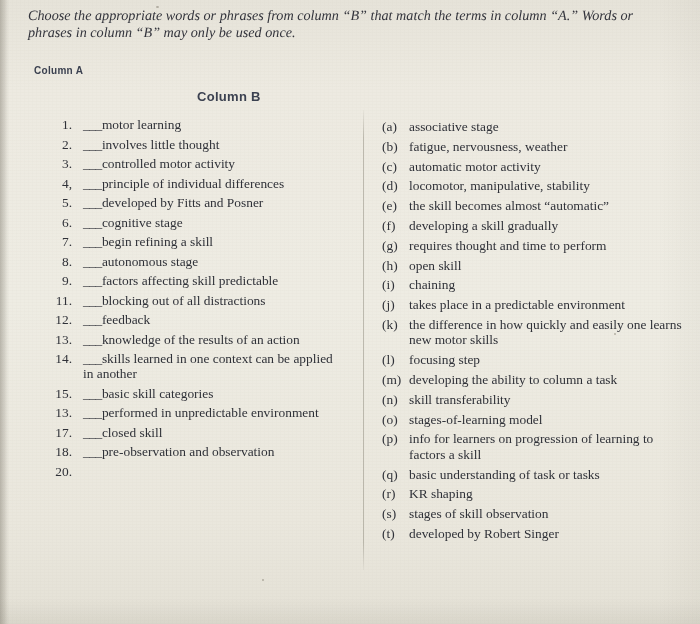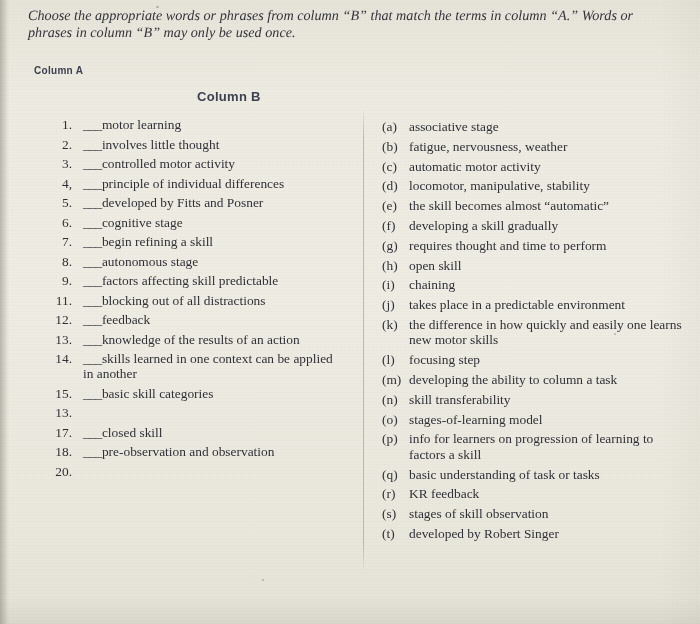--- a/index.html
+++ b/index.html
@@ -237,20 +237,21 @@
       <div class="a-item">
         <span class="a-num">14.</span>
         <span class="a-text"><span class="blank">___</span><span>skills learned in one context can be applied in another</span></span>
       </div>
       <div class="a-item">
         <span class="a-num">15.</span>
         <span class="a-text"><span class="blank">___</span><span>basic skill categories</span></span>
       </div>
       <div class="a-item">
         <span class="a-num">13.</span>
+        <span class="a-text"><span class="blank">___</span><span>performed in unpredictable environment</span></span>
       </div>
       <div class="a-item">
         <span class="a-num">17.</span>
         <span class="a-text"><span class="blank">___</span><span>closed skill</span></span>
       </div>
       <div class="a-item">
         <span class="a-num">18.</span>
         <span class="a-text"><span class="blank">___</span><span>pre-observation and observation</span></span>
       </div>
       <div class="a-item">
@@ -322,21 +323,21 @@
       <div class="b-item">
         <span class="b-label">(p)</span>
         <span class="b-text">info for learners on progression of learning to factors a skill</span>
       </div>
       <div class="b-item">
         <span class="b-label">(q)</span>
         <span class="b-text">basic understanding of task or tasks</span>
       </div>
       <div class="b-item">
         <span class="b-label">(r)</span>
-        <span class="b-text">KR feedback</span>
+        <span class="b-text">KR shaping</span>
       </div>
       <div class="b-item">
         <span class="b-label">(s)</span>
         <span class="b-text">stages of skill observation</span>
       </div>
       <div class="b-item">
         <span class="b-label">(t)</span>
         <span class="b-text">developed by Robert Singer</span>
       </div>
     </div>

